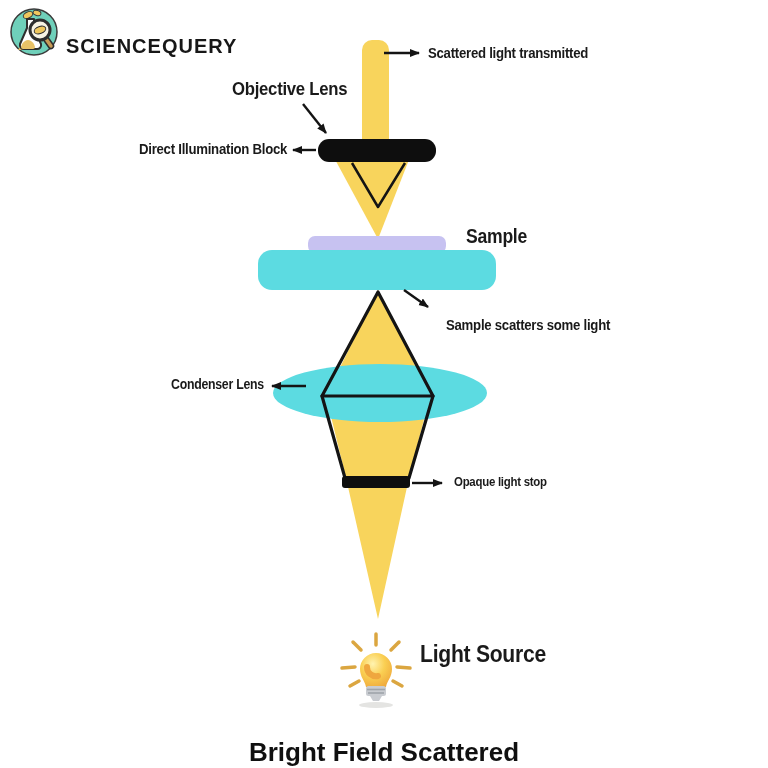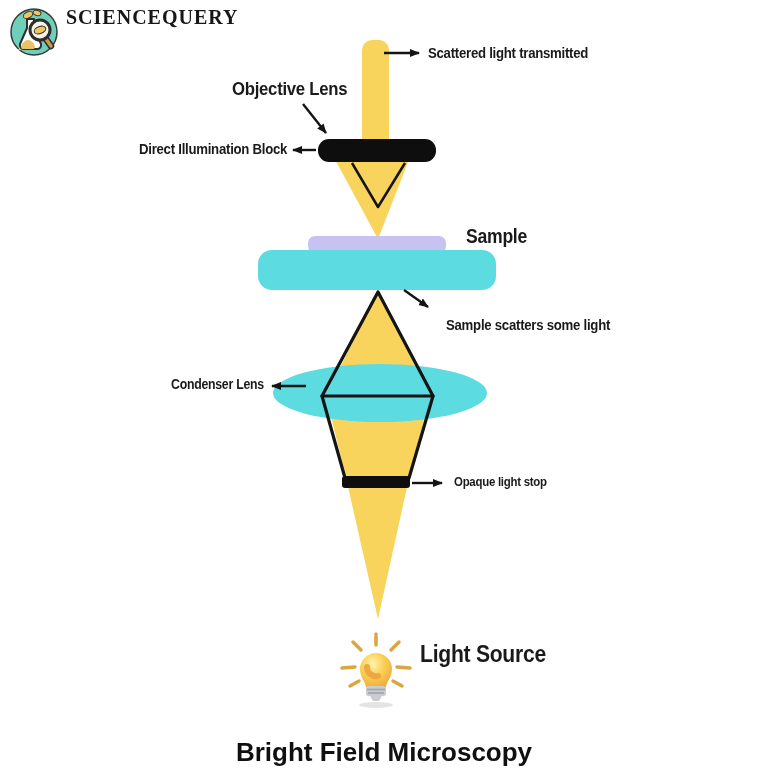--- a/index.html
+++ b/index.html
@@ -24,21 +24,21 @@
     font-weight:700;
     color:#1a1a1a;
     white-space:nowrap;
     letter-spacing:-0.3px;
     transform:scaleX(.88);
     transform-origin:left center;
     line-height:1.1;
   }
   #brand{
     position:absolute;left:8px;top:6px;
-    display:flex;align-items:flex-start;gap:6px;font-family:Liberation Serif, serif;
+    display:flex;align-items:flex-end;gap:6px;
   }
   #brand-name{
     font-weight:700;
     font-size:20px;
     letter-spacing:1px;
     color:#171717;
   }
   #footer-title{
     position:absolute;left:0;right:0;top:737px;
     text-align:center;
@@ -126,15 +126,15 @@
 
   <div class="lbl" style="left:428px;top:45px;font-size:15px;">Scattered light transmitted</div>
   <div class="lbl" style="left:232px;top:79px;font-size:19px;">Objective Lens</div>
   <div class="lbl" style="left:139px;top:141px;font-size:15px;">Direct Illumination Block</div>
   <div class="lbl" style="left:466px;top:225px;font-size:20px;">Sample</div>
   <div class="lbl" style="left:446px;top:317px;font-size:15px;">Sample scatters some light</div>
   <div class="lbl" style="left:171px;top:377px;font-size:14px;">Condenser Lens</div>
   <div class="lbl" style="left:454px;top:475px;font-size:13px;">Opaque light stop</div>
   <div class="lbl" style="left:420px;top:641px;font-size:24px;">Light Source</div>
 
-  <div id="footer-title">Bright Field Microscopy</div>
+  <div id="footer-title">Bright Field Scattered</div>
 
 </div>
 
 </body></html>

